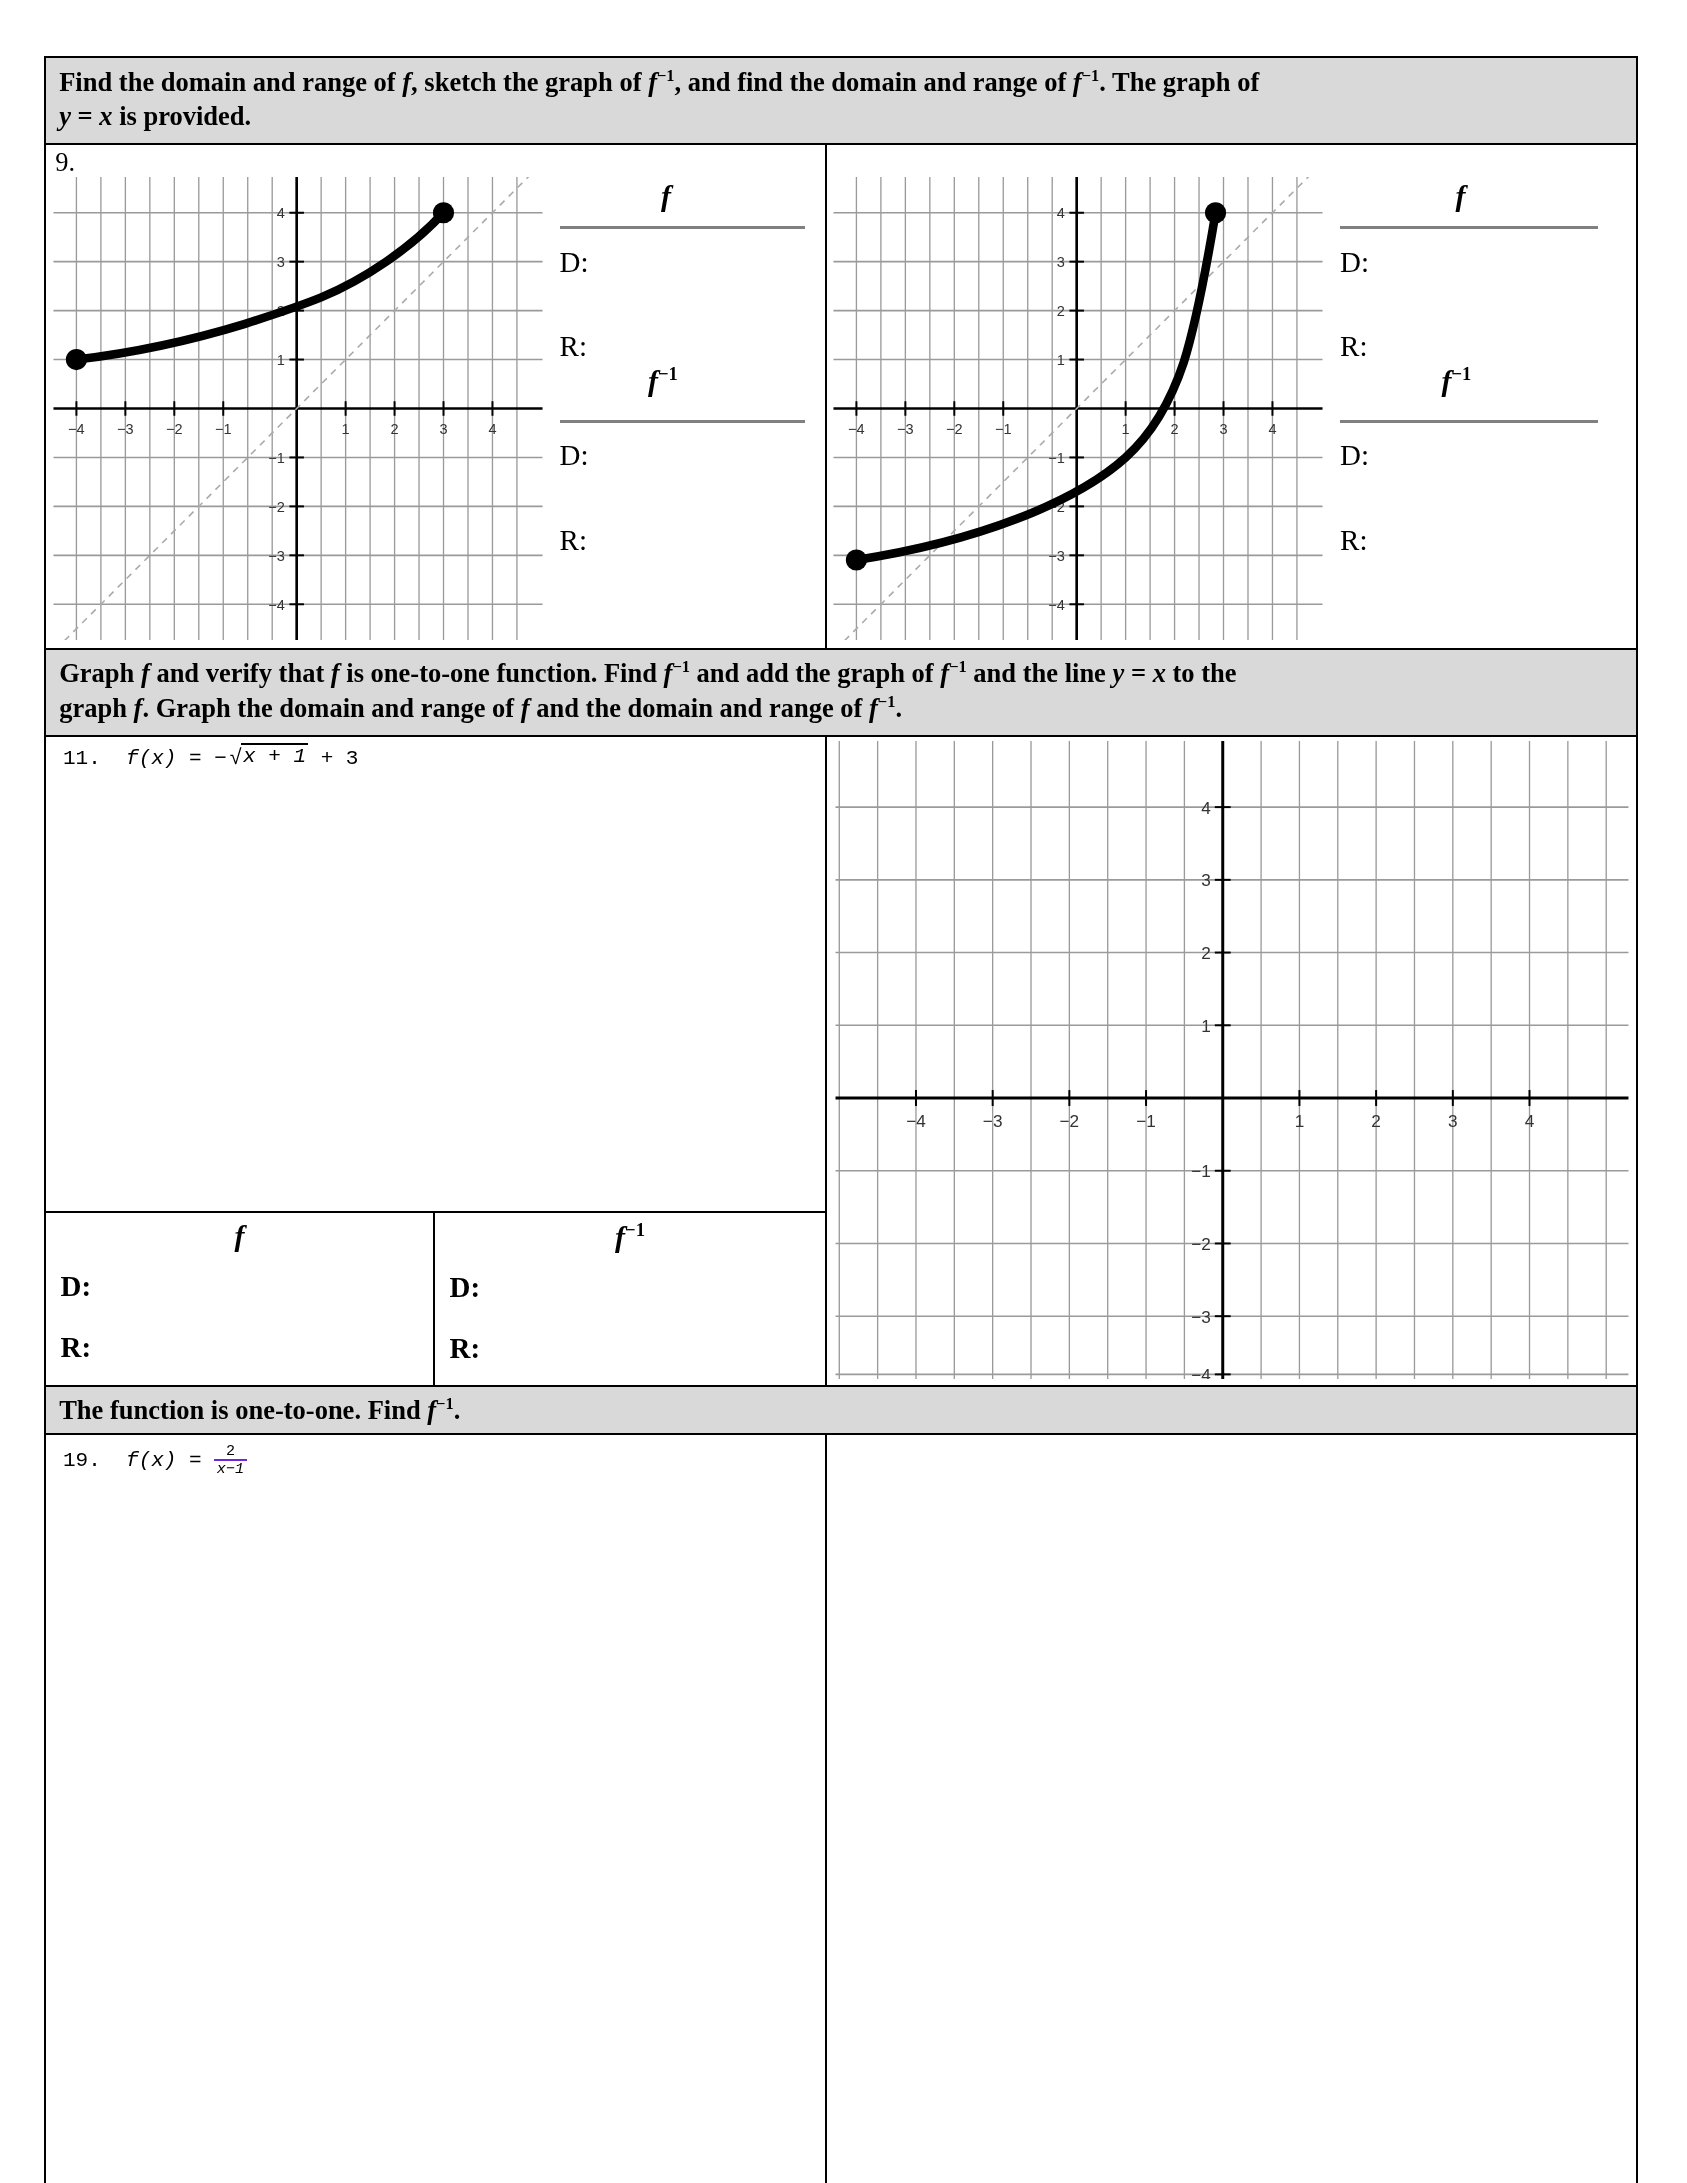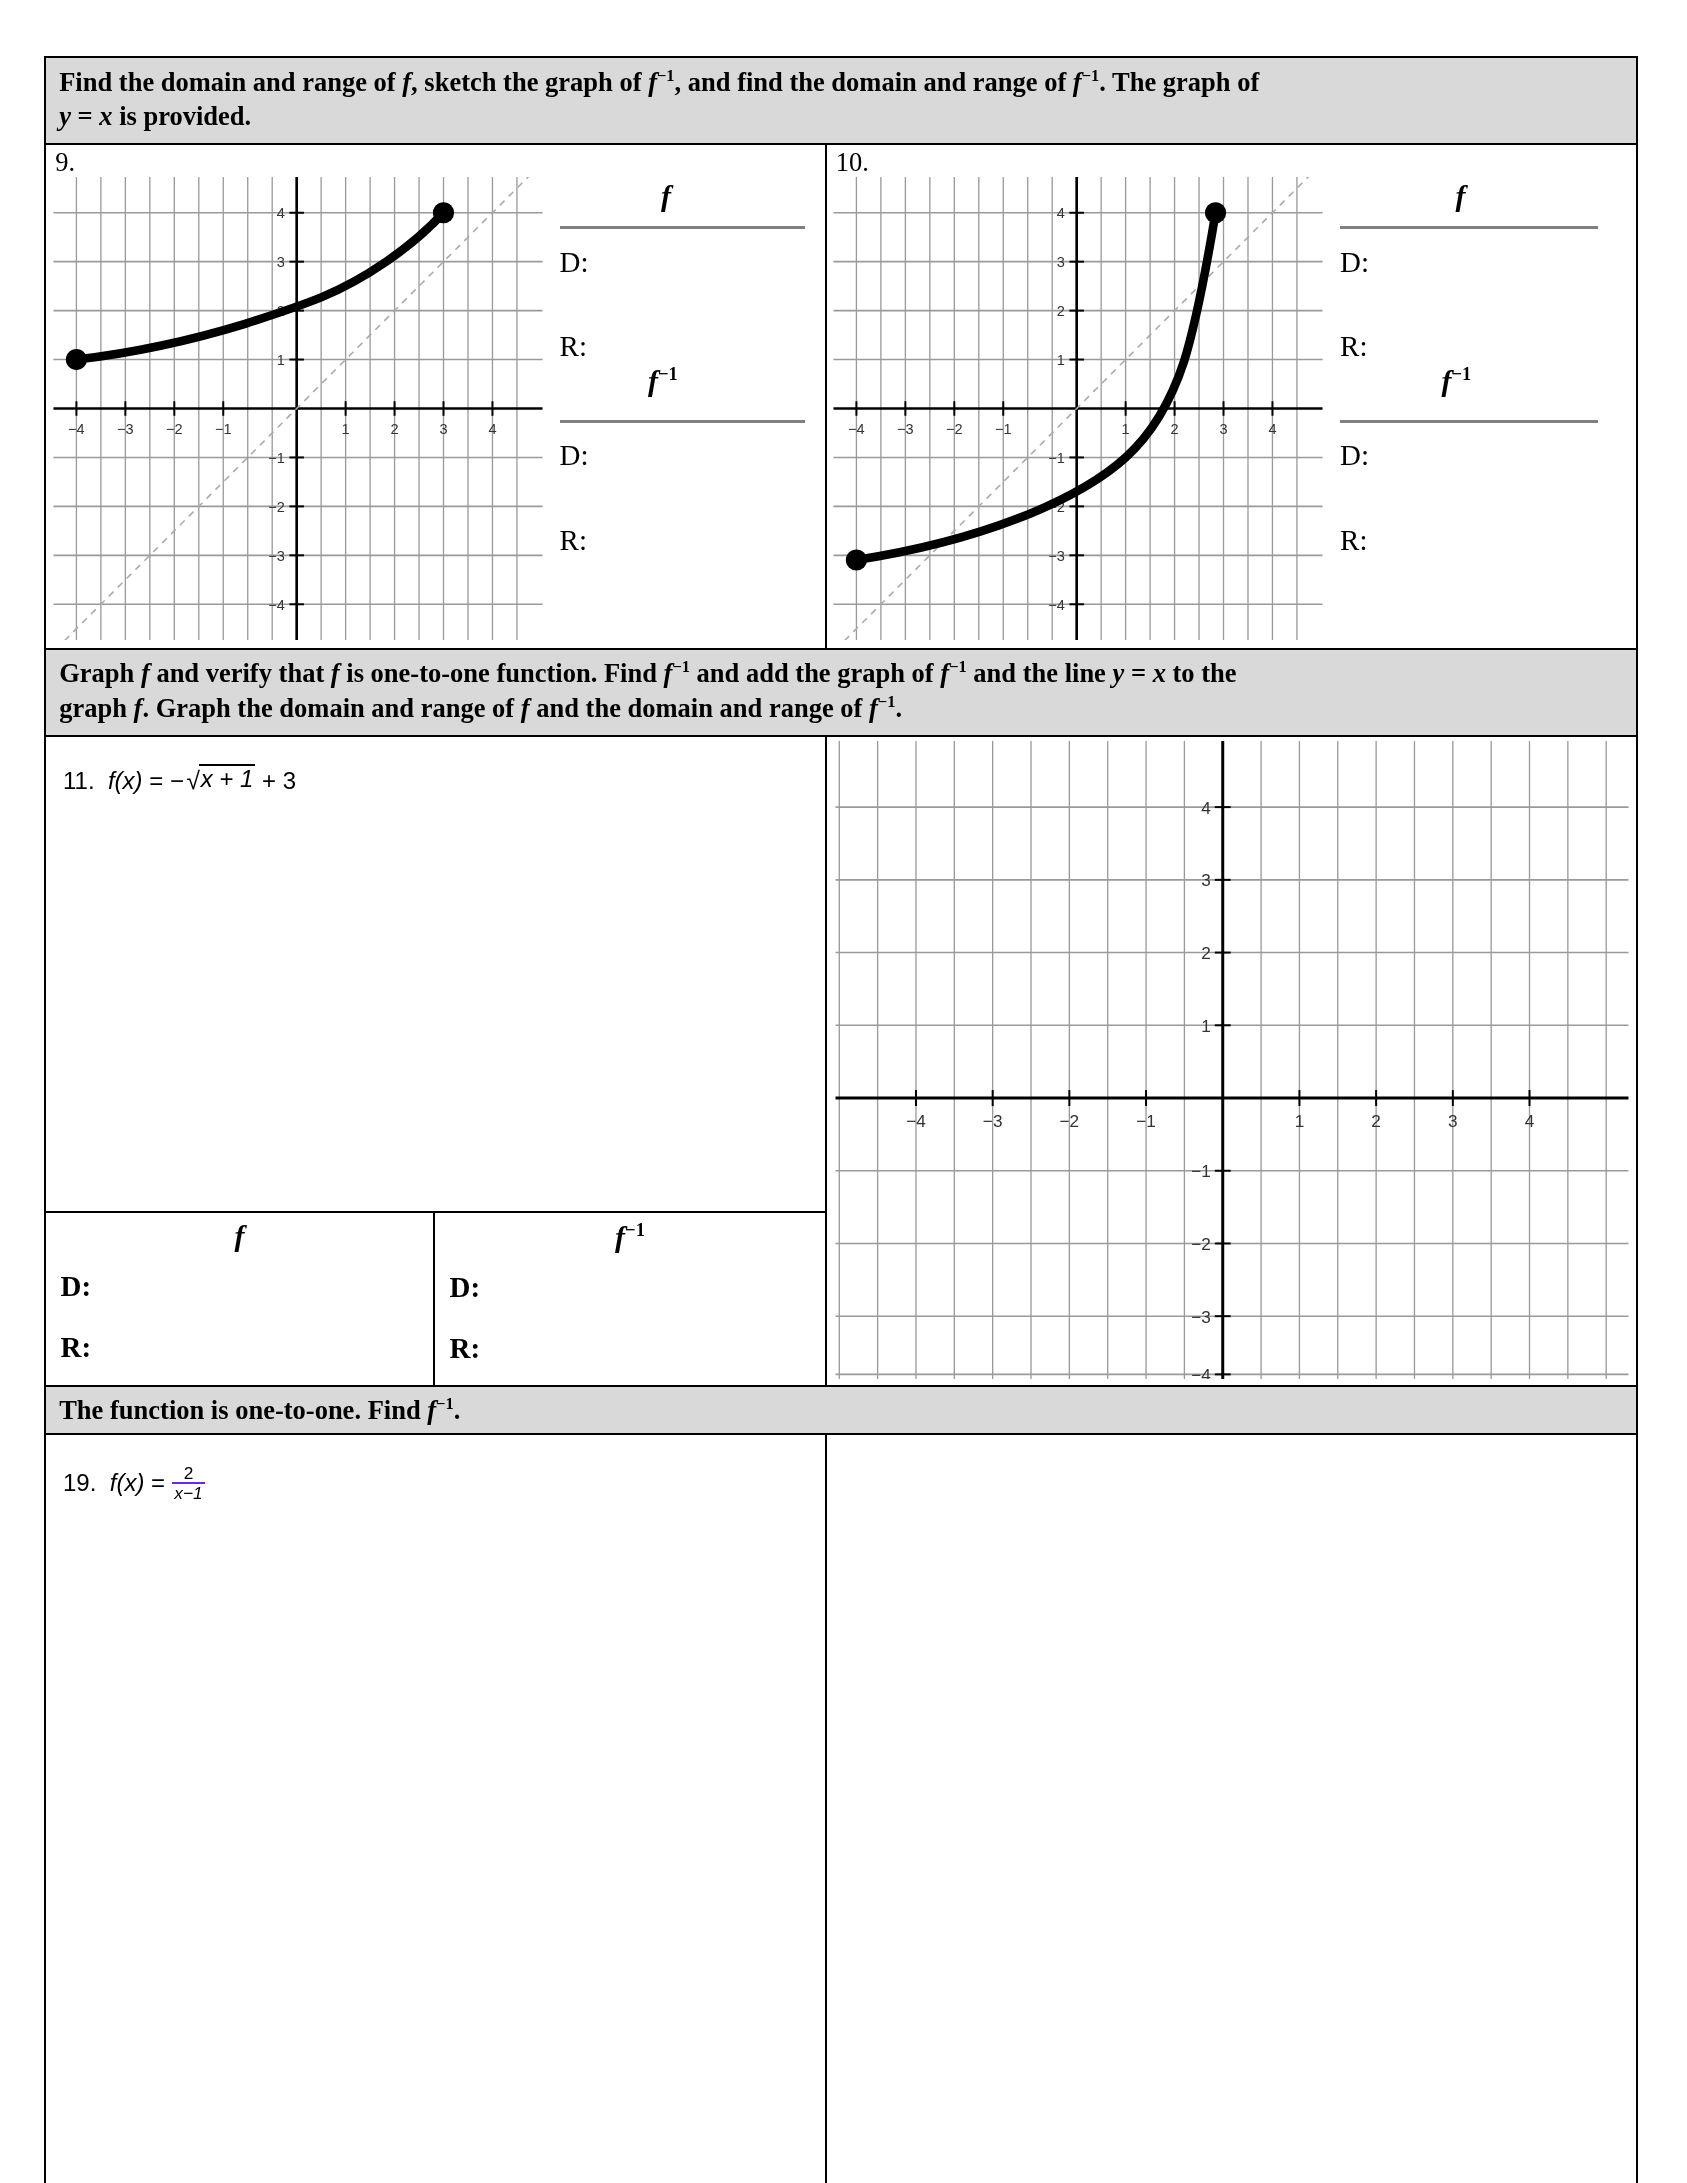--- a/index.html
+++ b/index.html
@@ -55,23 +55,22 @@
   .blanklabel{
     position:absolute;font-style:italic;font-weight:bold;font-size:30px;
     white-space:nowrap;
   }
   .blanklabel sup{font-size:.62em;vertical-align:super;font-style:normal;}
   .dr{
     position:absolute;font-size:29px;font-family:"Liberation Serif",serif;
   }
   
   .formula{
-    font-size:24px;padding:8px 0 0 17px;font-family:Liberation Sans, sans-serif;
+    font-size:21px;padding:8px 0 0 17px;font-family:Liberation Mono, monospace;
     line-height:1.1;
-    margin-top:21px;
   }
   .sqrt{display:inline-block;position:relative;padding-left:2.6px;}
   .radsym{font-size:1.02em;}
   .radbar{
     border-top:2px solid #000;display:inline-block;
     padding:0 2px;margin-left:-1.3px;position:relative;top:-1.3px;
   }
   
   .frac{
     display:inline-block;vertical-align:-0.48em;text-align:center;
@@ -210,21 +209,20 @@
         <div class="dr" style="left:10.6px;top:101px;">D:</div>
         <div class="dr" style="left:10.6px;top:185px;">R:</div>
         <div class="blanklabel" style="left:99px;top:218px;"><span>f</span><sup>−1</sup></div>
         <div class="blankline" style="left:10.6px;top:275px;width:245px;"></div>
         <div class="dr" style="left:10.6px;top:294px;">D:</div>
         <div class="dr" style="left:10.6px;top:379px;">R:</div>
       </div>
     </div>
 
     <div class="col right" style="height:503px;">
-      <div class="pnum">10.</div>
       <div class="graphwrap" style="position:absolute;left:6.6px;top:32px;">
         <svg width="490" height="463" viewBox="0 0 740 700">
           <defs>
                 <clipPath id="clip10">
                   <rect x="0" y="0" width="740" height="700"></rect>
                 </clipPath>
               </defs>
           <g clip-path="url(#clip10)">
           <g stroke="#9a9a9a" stroke-width="2">
             <line x1="35" y1="0" x2="35" y2="700"></line>

